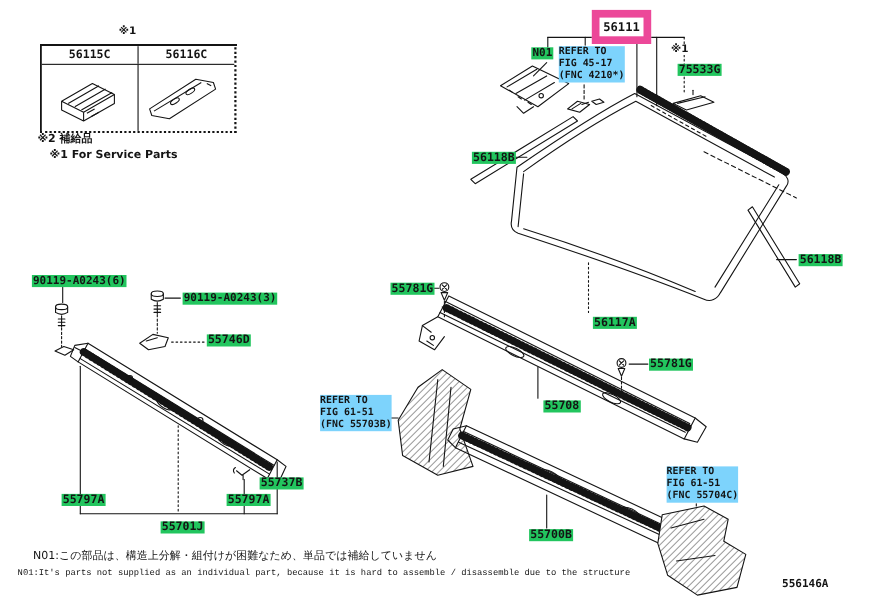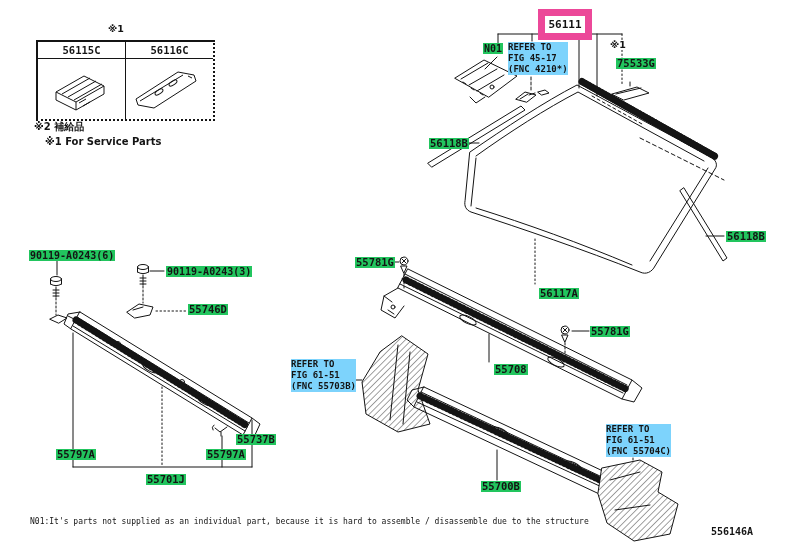--- a/index.html
+++ b/index.html
@@ -285,16 +285,17 @@
   <div class="lbl big" style="left:146px;top:474px;text-align:right;">55701J</div>
 
   <div class="lbl big" style="left:481px;top:481px;">55700B</div>
 
   <div class="ref" style="left:606px;top:424px;">
     <div>REFER TO</div>
     <div>FIG 61-51</div>
     <div>(FNC 55704C)</div>
   </div>
 
-  <div id="note-en" class="note" style="left:30px;top:517px;">N01:It's parts not supplied as an individual part, because it is hard to assemble / disassemble due to the structure</div>
+  <div id="note-jp" class="note" style="left:30px;top:500px;">N01:この部品は、構造上分解・組付けが困難なため、単品では補給していません</div>
+  <div id="note-en" class="note" style="left:16px;top:517px;font-family:Liberation Mono, monospace;">N01:It's parts not supplied as an individual part, because it is hard to assemble / disassemble due to the structure</div>
   <div id="fig-code" class="note" style="left:711px;top:526px;">556146A</div>
 
 </div>
 
 </body></html>

